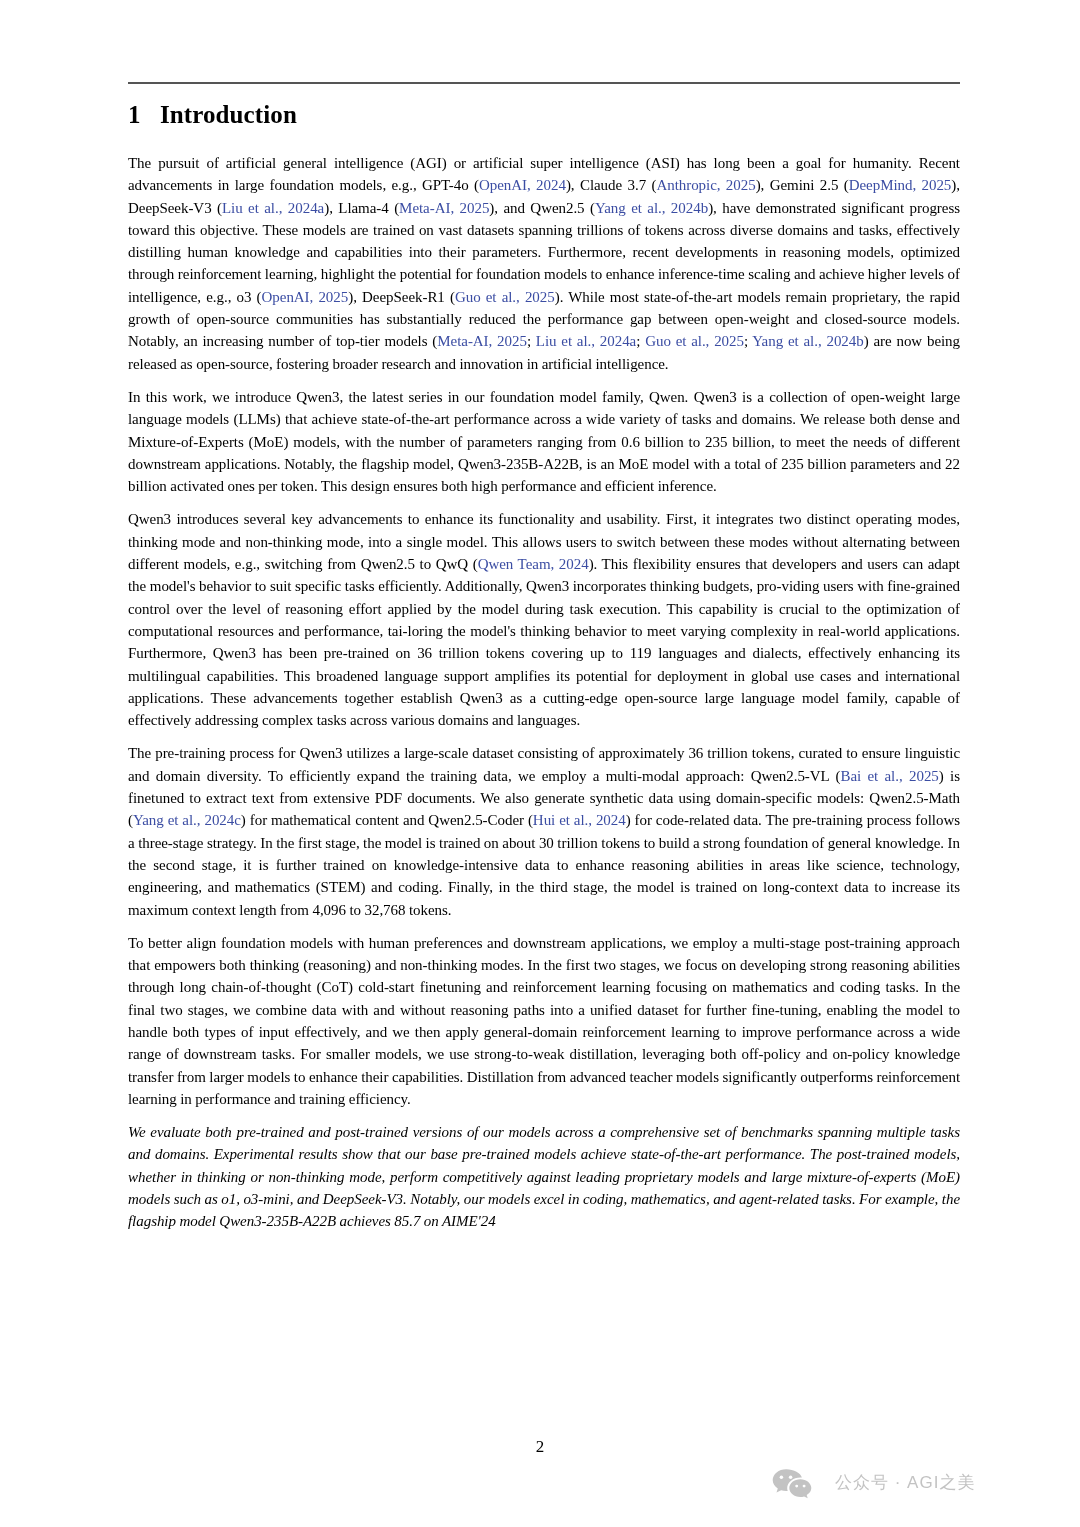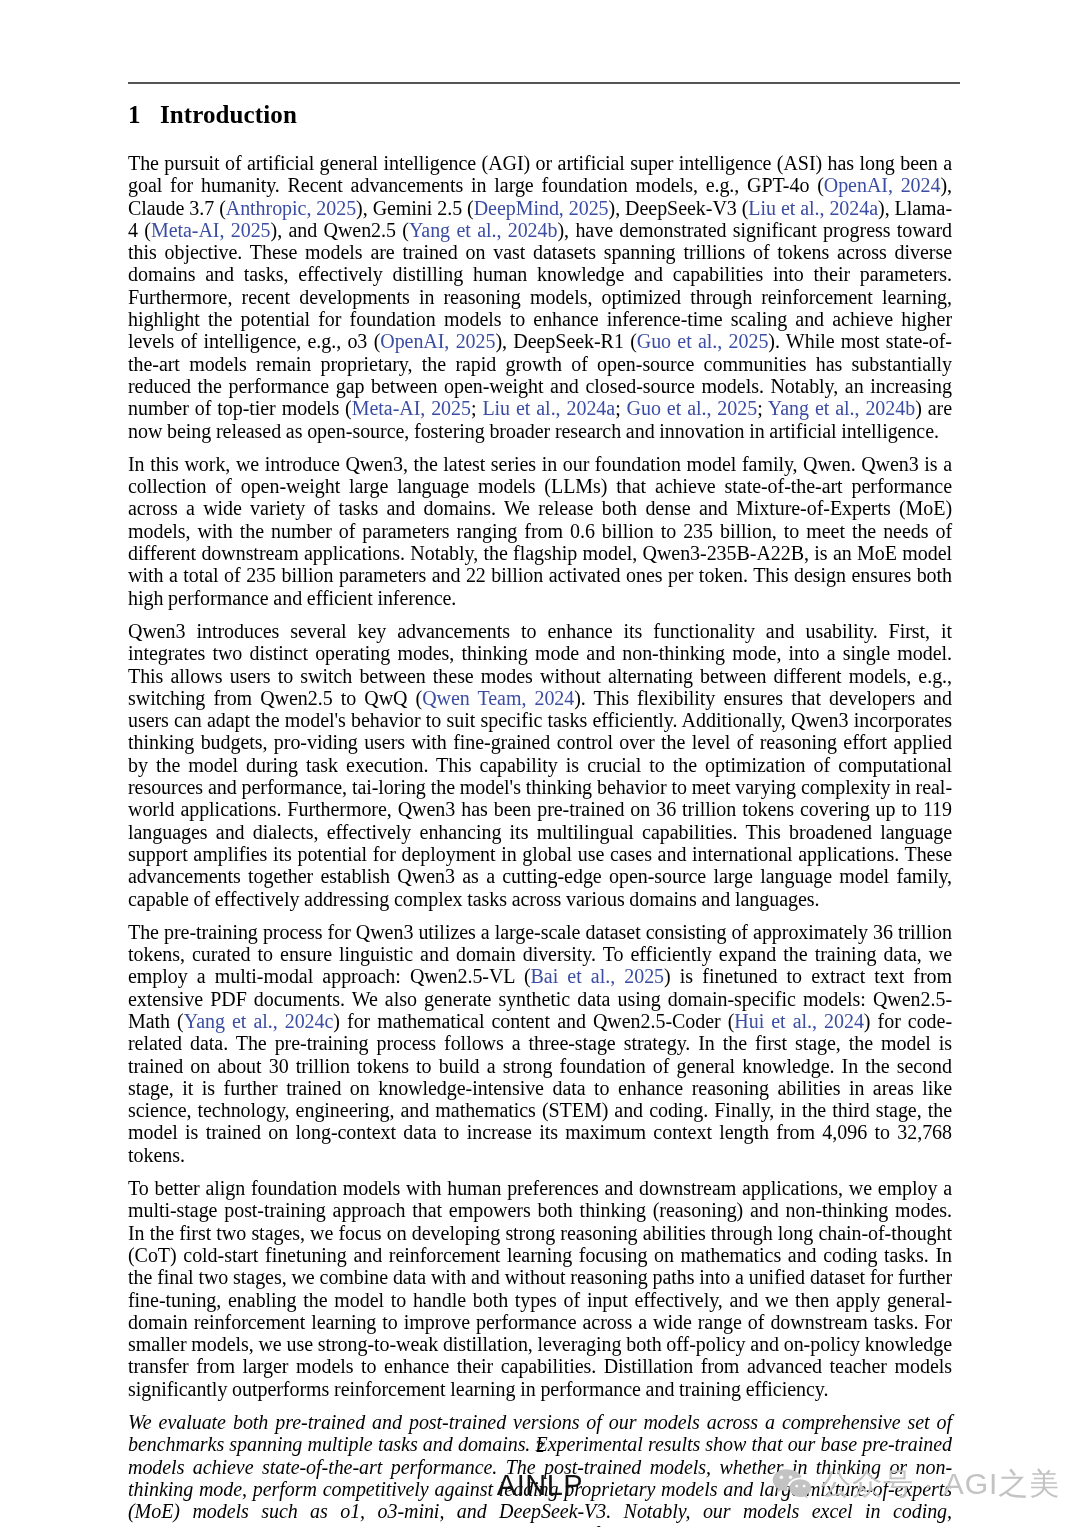--- a/index.html
+++ b/index.html
@@ -49,22 +49,22 @@
     line-height: 30px;
     margin: 0 0 22px 0;
     letter-spacing: 0.1px;
   }
   h1.section-heading .sec-num {
     display: inline-block;
     min-width: 32px;
   }
 
   p.para {
-    margin: 0 8px 11px 0;
-    font-size: 20px;
+    margin: 0 0 11px 0;
+    font-size: 15px;
     line-height: 22.3px;
     text-align: justify;
     text-justify: inter-word;
     hyphens: manual;
     letter-spacing: -0.05px;
     word-spacing: -0.2px;
   }
   p.para:last-of-type { margin-bottom: 0; font-style: italic; }
 
   a.cite, span.cite {
@@ -96,25 +96,24 @@
     font-weight: 400;
     color: #131313;
     letter-spacing: 0.5px;
   }
 
   .watermark-wechat {
     position: absolute;
     left: 772px;
     top: 1468px;
     display: flex;
-    align-items: center;
-    gap: 9px;
+    gap: 23px;
     color: #c3c3c3;
     font-family: "Liberation Sans", "DejaVu Sans", sans-serif;
-    font-size: 30px;
+    font-size: 17px;
     line-height: 30px;
     letter-spacing: 1px;
     white-space: nowrap;
   }
   .watermark-wechat .wechat-icon {
     width: 40px;
     height: 32px;
     position: relative;
     flex: 0 0 auto;
   }
@@ -141,21 +140,20 @@
     <p class="para">The pre-training process for Qwen3 utilizes a large-scale dataset consisting of approximately 36 trillion tokens, curated to ensure linguistic and domain diversity. To efficiently expand the training data, we employ a multi-modal approach: Qwen2.5-VL (<span class="cite">Bai et al., 2025</span>) is finetuned to extract text from extensive PDF documents. We also generate synthetic data using domain-specific models: Qwen2.5-Math (<span class="cite">Yang et al., 2024c</span>) for mathematical content and Qwen2.5-Coder (<span class="cite">Hui et al., 2024</span>) for code-related data. The pre-training process follows a three-stage strategy. In the first stage, the model is trained on about 30 trillion tokens to build a strong foundation of general knowledge. In the second stage, it is further trained on knowledge-intensive data to enhance reasoning abilities in areas like science, technology, engineering, and mathematics (STEM) and coding. Finally, in the third stage, the model is trained on long-context data to increase its maximum context length from 4,096 to 32,768 tokens.</p>
 
     <p class="para">To better align foundation models with human preferences and downstream applications, we employ a multi-stage post-training approach that empowers both thinking (reasoning) and non-thinking modes. In the first two stages, we focus on developing strong reasoning abilities through long chain-of-thought (CoT) cold-start finetuning and reinforcement learning focusing on mathematics and coding tasks. In the final two stages, we combine data with and without reasoning paths into a unified dataset for further fine-tuning, enabling the model to handle both types of input effectively, and we then apply general-domain reinforcement learning to improve performance across a wide range of downstream tasks. For smaller models, we use strong-to-weak distillation, leveraging both off-policy and on-policy knowledge transfer from larger models to enhance their capabilities. Distillation from advanced teacher models significantly outperforms reinforcement learning in performance and training efficiency.</p>
 
     <p class="para">We evaluate both pre-trained and post-trained versions of our models across a comprehensive set of benchmarks spanning multiple tasks and domains. Experimental results show that our base pre-trained models achieve state-of-the-art performance. The post-trained models, whether in thinking or non-thinking mode, perform competitively against leading proprietary models and large mixture-of-experts (MoE) models such as o1, o3-mini, and DeepSeek-V3. Notably, our models excel in coding, mathematics, and agent-related tasks. For example, the flagship model Qwen3-235B-A22B achieves 85.7 on AIME'24</p>
 
   </div>
 
   <div class="page-number">2</div>
 
-  <div class="watermark-ainlp">AINLP</div>
 
   <div class="watermark-wechat">
     <span class="wechat-icon">
       <svg width="40" height="32" viewBox="0 0 40 32" xmlns="http://www.w3.org/2000/svg" aria-hidden="true">
         <g fill="#c3c3c3">
           <path d="M14.2 1.2C6.7 1.2 0.7 6.1 0.7 12.1c0 3.4 2 6.5 5.1 8.5l-1.3 4 4.6-2.3c1.6 0.5 3.4 0.8 5.1 0.8 0.5 0 1 0 1.5-0.1 -0.3-0.9-0.5-1.9-0.5-2.9 0-5.9 5.9-10.7 13.2-10.7 0.5 0 1 0 1.5 0.1C28.6 5 22 1.2 14.2 1.2z"></path>
           <circle cx="9.4" cy="9.2" r="1.75" fill="#ffffff"></circle>
           <circle cx="18.6" cy="9.2" r="1.75" fill="#ffffff"></circle>
           <path d="M39.3 20.1c0-4.9-4.9-8.9-11-8.9 -6.1 0-11 4-11 8.9 0 4.9 4.9 8.9 11 8.9 1.3 0 2.6-0.2 3.8-0.6l3.6 1.8 -1-3.1C37.6 25.4 39.3 22.9 39.3 20.1z"></path>
           <circle cx="24.7" cy="18.1" r="1.45" fill="#ffffff"></circle>

